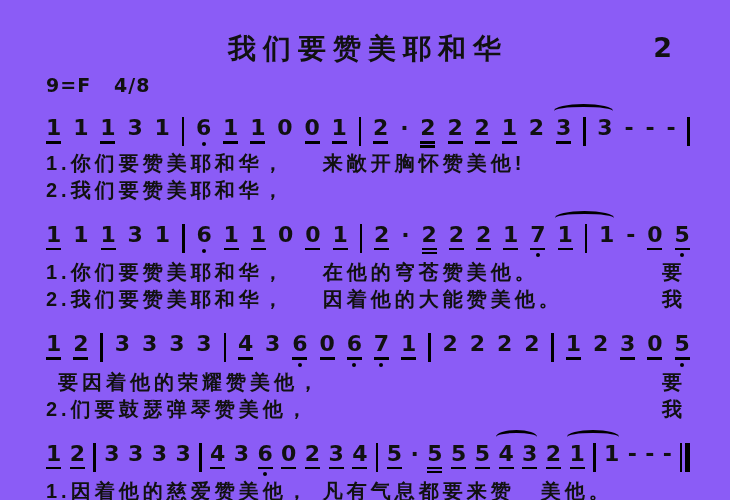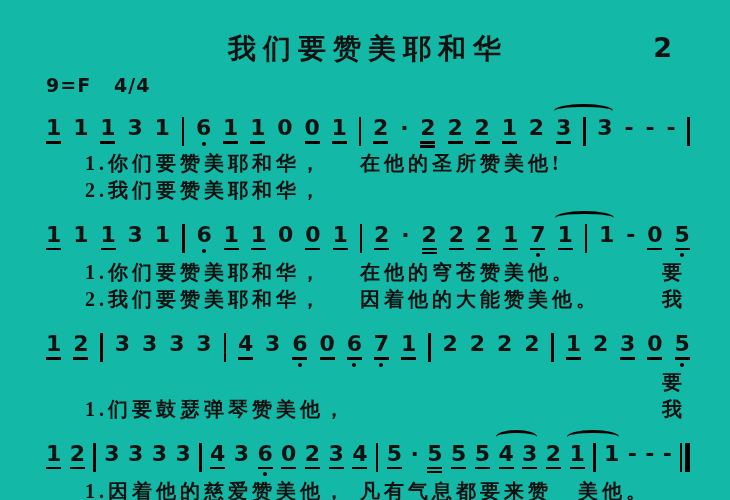--- a/index.html
+++ b/index.html
@@ -1,18 +1,18 @@
 <!DOCTYPE html>
 <html><head>
 <meta charset="utf-8">
 <style>
   html,body{margin:0;padding:0;background:#e8e8e8;}
   .page{
     width:730px;height:500px;box-sizing:border-box;position:relative;
-    background:#14b8a6;color:#111;overflow:hidden;
+    background:#8b5cf6;color:#111;overflow:hidden;
     padding:30px 40px 0 46px;
     font-family:"Liberation Serif",serif;
   }
   
   .hdr{position:relative;height:42px;}
   .title{
     text-align:center;font-size:28px;font-weight:bold;letter-spacing:7px;
     font-family:"Liberation Serif",serif;
   }
   .pageno{
@@ -43,40 +43,40 @@
   .barfinal .thick{width:5px;height:29px;background:#000;}
   .dashg{font-family:"DejaVu Sans",sans-serif;font-weight:bold;font-size:22px;line-height:1;}
   .dotg{font-family:"DejaVu Sans",sans-serif;font-weight:bold;font-size:22px;line-height:1;}
   .arc{
     position:absolute;height:11px;border-top:3px solid #000;
     border-radius:100% 100% 0 0;
   }
   
   .lyr{
     display:flex;font-weight:bold;font-size:20px;line-height:1.2;letter-spacing:4px;
-    margin-top:3px;font-family:Liberation Serif, serif;white-space:pre;margin-left:39px;
+    margin-top:3px;font-family:Liberation Sans, sans-serif;white-space:pre;
   }
   .seg{display:inline-block;}
   .sys0 .seg-1,.sys1 .seg-1{margin-left:36px;}
   .sys2 .seg-1,.sys3 .seg-1{margin-left:12px;}
   .sys1 .seg-2,.sys2 .seg-2{margin-left:auto;margin-right:4px;}
   .sys3 .seg-2{margin-left:26px;}
 </style>
 </head>
 <body>
 
 <div class="page">
   <div class="hdr">
     <div class="title">我们要赞美耶和华</div>
     <div class="pageno">2</div>
   </div>
   <div class="keysig">
     <span>9=F</span>
     <span>&nbsp;</span>
-    <span>4/4</span>
+    <span>4/8</span>
   </div>
   <div class="score" id="score">
       <div class="system sys0">
         <div class="mline">
           <span class="tok">
             <span class="dg">1</span>
             <span class="ul"></span>
           </span>
           <span class="tok">
             <span class="dg">1</span>
@@ -156,21 +156,21 @@
           </span>
           <span class="tok">
             <span class="dashg">-</span>
           </span>
           <span class="tok">
             <span class="dashg">-</span>
           </span>
           <span class="bar"></span>
           <div class="arc" style="left: 507.922px; width: 58.75px; top: 2px;"></div>
         </div>
-        <div class="lyr"><span class="seg seg-0">1.你们要赞美耶和华，</span><span class="seg seg-1">在他的圣所赞美他!</span></div>
+        <div class="lyr"><span class="seg seg-0">1.你们要赞美耶和华，</span><span class="seg seg-1">来敞开胸怀赞美他!</span></div>
         <div class="lyr"><span class="seg seg-0">2.我们要赞美耶和华，</span></div>
       </div>
       <div class="system sys1">
         <div class="mline">
           <span class="tok">
             <span class="dg">1</span>
             <span class="ul"></span>
           </span>
           <span class="tok">
             <span class="dg">1</span>
@@ -346,22 +346,22 @@
           <span class="tok">
             <span class="dg">0</span>
             <span class="ul"></span>
           </span>
           <span class="tok">
             <span class="dg">5</span>
             <span class="ul"></span>
             <span class="ldot"></span>
           </span>
         </div>
-        <div class="lyr"><span class="seg seg-2">要</span></div>
-        <div class="lyr"><span class="seg seg-0">1.们要鼓瑟弹琴赞美他，</span><span class="seg seg-2">我</span></div>
+        <div class="lyr"><span class="seg seg-1">要因着他的荣耀赞美他，</span><span class="seg seg-2">要</span></div>
+        <div class="lyr"><span class="seg seg-0">2.们要鼓瑟弹琴赞美他，</span><span class="seg seg-2">我</span></div>
       </div>
       <div class="system sys3">
         <div class="mline">
           <span class="tok">
             <span class="dg">1</span>
             <span class="ul"></span>
           </span>
           <span class="tok">
             <span class="dg">2</span>
             <span class="ul"></span>

